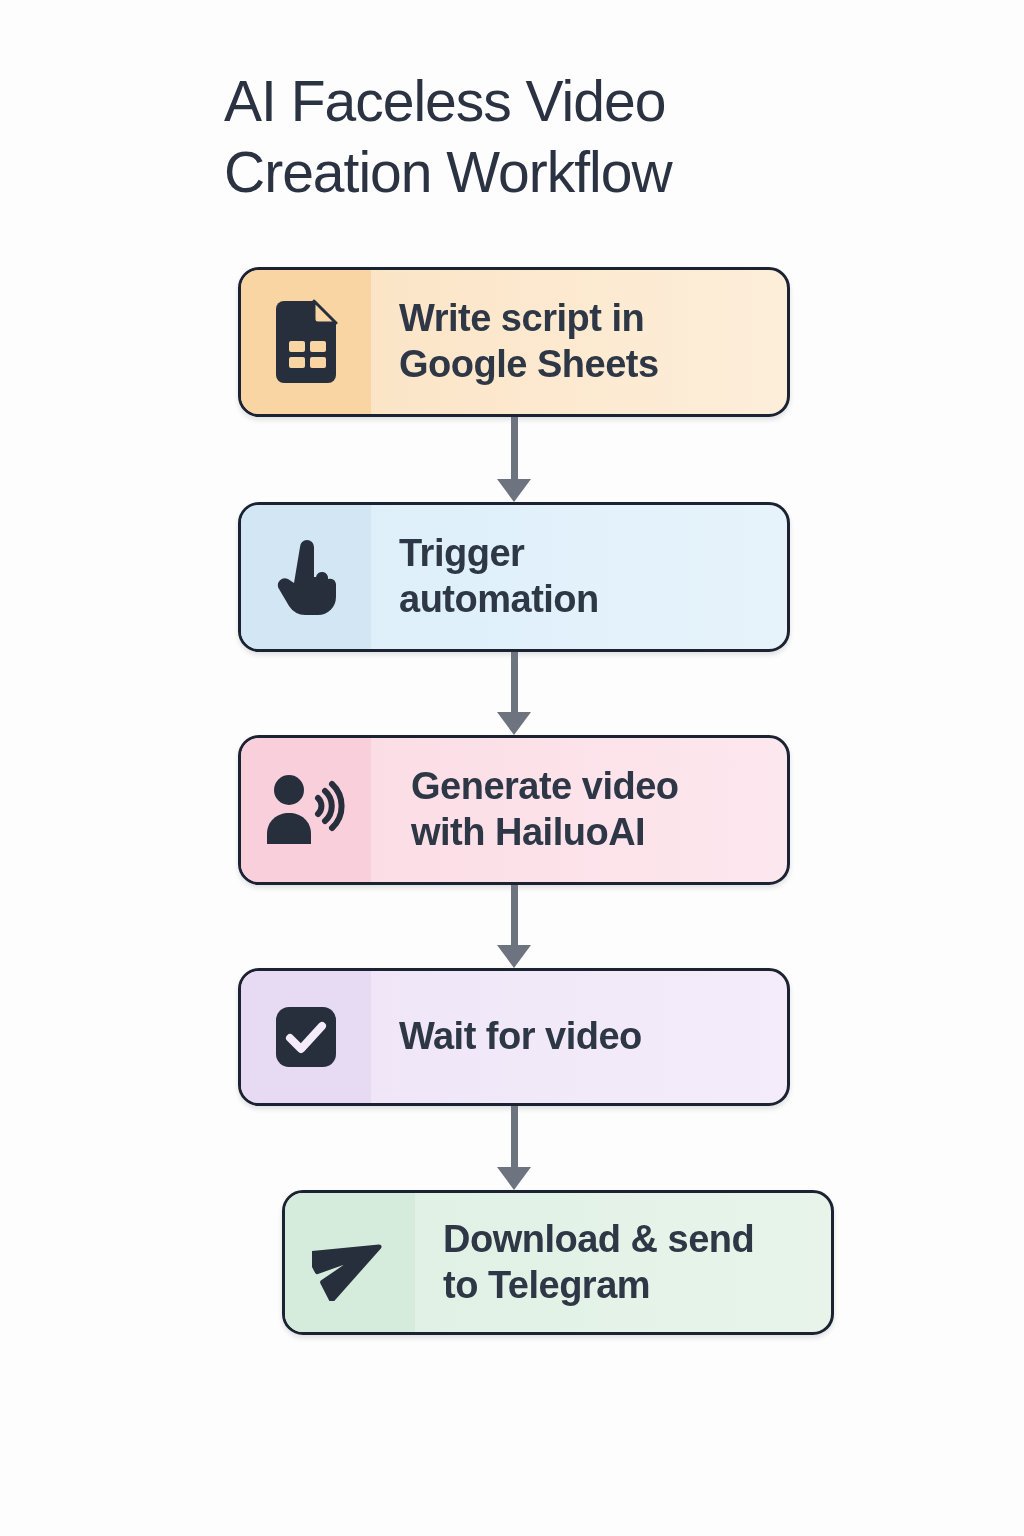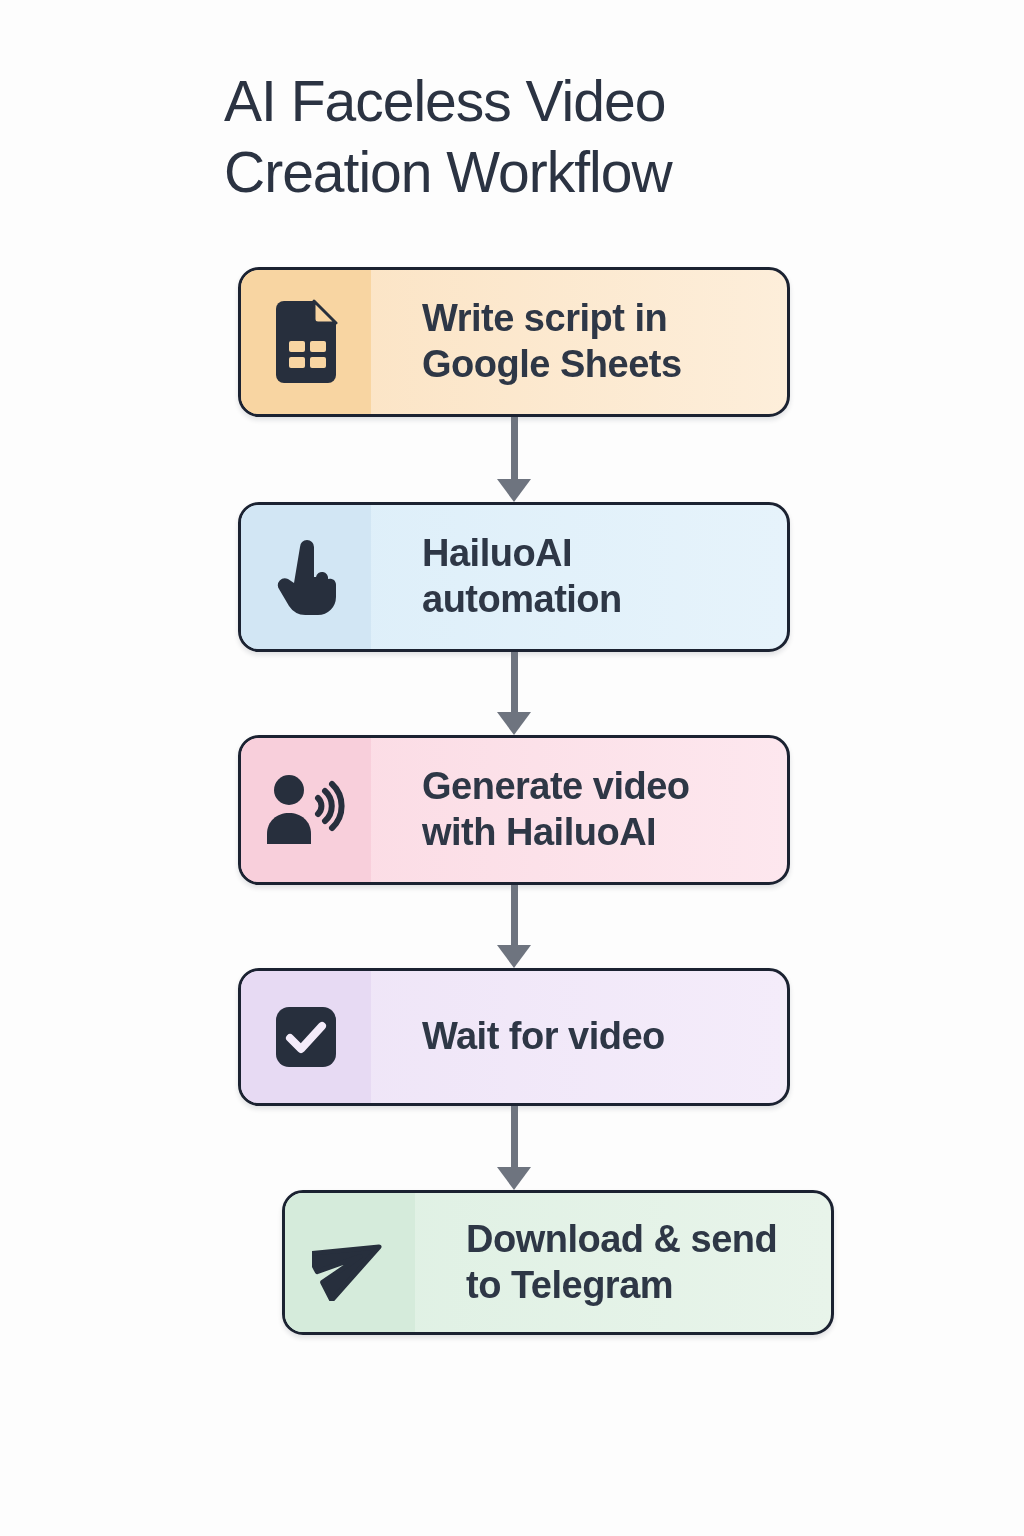--- a/index.html
+++ b/index.html
@@ -54,21 +54,21 @@
     flex: 0 0 130px;
     display: flex;
     align-items: center;
     justify-content: center;
   }
   .icon-panel svg { color: var(--icon); display: block; }
   .step-content {
     flex: 1;
     display: flex;
     align-items: center;
-    padding-left: 51px;
+    padding-left: 28px;
     padding-right: 10px;
   }
   .step-label {
     font-size: 38px;
     font-weight: 700;
     line-height: 1.21;
     letter-spacing: -0.5px;
     color: var(--text);
     white-space: pre-line;
   }
@@ -125,31 +125,31 @@
     <div class="arrow-head"></div>
   </div>
 
   <div class="step-box h150" style="background: linear-gradient(90deg, rgb(220, 238, 249) 0%, rgb(230, 243, 251) 100%); --panel: #d2e6f4; --panel-light: #e6f3fb;">
     <div class="icon-panel" style="background: rgb(210, 230, 244);">
       <svg width="68" height="76" viewBox="0 0 68 76" fill="none" xmlns="http://www.w3.org/2000/svg">
         <path d="M28 8 a7 7 0 0 1 14 0 V38 h2 a6 6 0 0 1 12 2 a6 6 0 0 1 8 6 V58 a18 18 0 0 1 -18 18 H34 a20 20 0 0 1 -17 -9 L7 50 a7 7 0 0 1 9 -10 l6 4 Z" fill="currentColor"></path>
       </svg>
     </div>
     <div class="step-content">
-      <span class="step-label">HailuoAI
+      <span class="step-label">Trigger
 automation</span>
     </div>
   </div>
 
   <div class="flow-arrow h83">
     <div class="arrow-shaft"></div>
     <div class="arrow-head"></div>
   </div>
 
-  <div class="step-box h150" style="background: linear-gradient(90deg, rgb(251, 218, 227) 0%, rgb(253, 231, 238) 100%); --panel: #f8cfdb; --panel-light: #fde7ee;">
+  <div class="step-box h150" style="background: linear-gradient(90deg, rgb(251, 218, 227) 0%, rgb(253, 231, 238) 100%); gap: 12px; --panel: #f8cfdb; --panel-light: #fde7ee;">
     <div class="icon-panel" style="background: rgb(248, 207, 219);">
       <svg width="86" height="72" viewBox="0 0 86 72" fill="none" xmlns="http://www.w3.org/2000/svg">
         <circle cx="26" cy="16" r="15" fill="currentColor"></circle>
         <path d="M4 70 V60 C4 47 14 39 26 39 C38 39 48 47 48 60 V70 Z" fill="currentColor"></path>
         <path d="M55 24 a11 11 0 0 1 0 16" stroke="currentColor" stroke-width="6" stroke-linecap="round"></path>
         <path d="M62 17 a20 20 0 0 1 0 30" stroke="currentColor" stroke-width="6" stroke-linecap="round"></path>
         <path d="M69 10 a30 30 0 0 1 0 44" stroke="currentColor" stroke-width="6" stroke-linecap="round"></path>
       </svg>
     </div>
     <div class="step-content">

